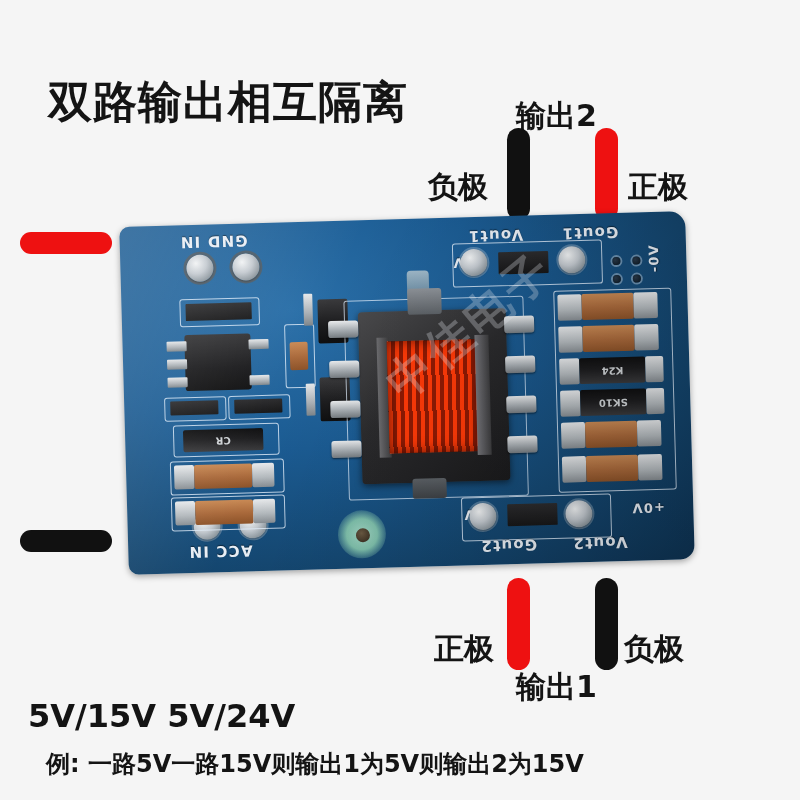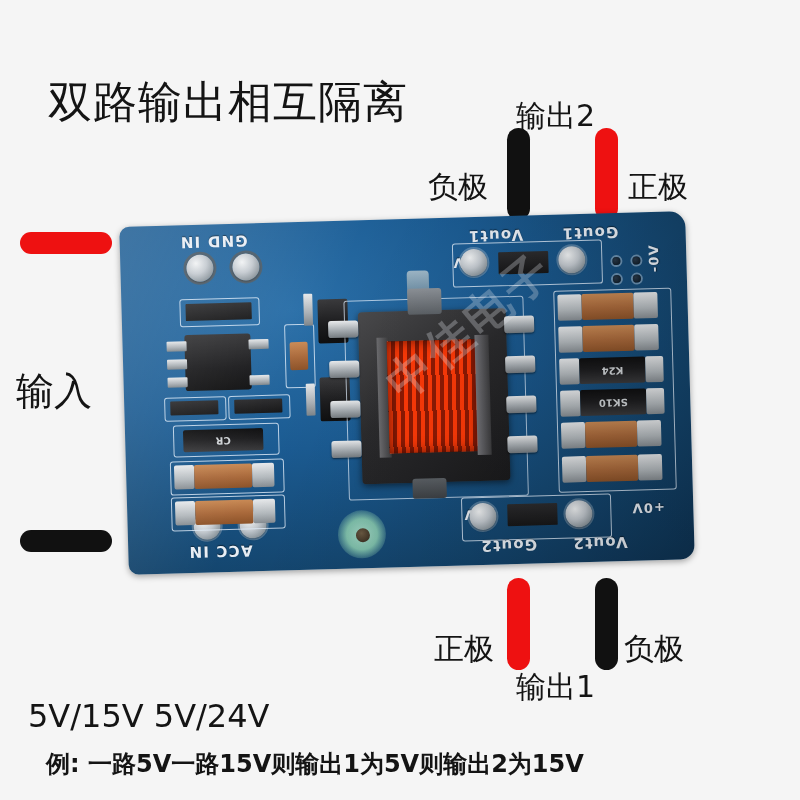--- a/index.html
+++ b/index.html
@@ -6,21 +6,21 @@
   body{
     width:800px;height:800px;
     background:#f4f4f4;
     font-family:"DejaVu Sans","Liberation Sans",sans-serif;
     overflow:hidden;
     position:relative;
   }
   #stage{position:absolute;left:0;top:0;width:800px;height:800px;background:#f5f5f5;}
 
   
-  .lbl{position:absolute;color:#141414;font-weight:400;white-space:nowrap;line-height:1;}
+  .lbl{position:absolute;color:#141414;font-weight:700;white-space:nowrap;line-height:1;}
   #title{left:48px;top:80px;font-size:44px;letter-spacing:1px;}
   #out2-title{left:516px;top:82px;font-size:30px;margin-top:19px;}
   #out2-neg{left:428px;top:172px;font-size:30px;}
   #out2-pos{left:628px;top:172px;font-size:30px;}
   #out1-title{left:516px;top:672px;font-size:30px;}
   #out1-pos{left:434px;top:634px;font-size:30px;}
   #out1-neg{left:624px;top:634px;font-size:30px;}
   #in-label{left:16px;top:372px;font-size:38px;}
   #spec{left:28px;top:700px;font-size:32px;letter-spacing:0px;}
   #example{left:46px;top:752px;font-size:24px;font-weight:700;}
@@ -120,21 +120,20 @@
   <div class="lbl" id="out2-pos">正极</div>
   <div class="bar v blk" id="bar-out2-neg"></div>
   <div class="bar v red" id="bar-out2-pos"></div>
 
   <div class="lbl" id="out1-title">输出1</div>
   <div class="lbl" id="out1-pos">正极</div>
   <div class="lbl" id="out1-neg">负极</div>
   <div class="bar v red" id="bar-out1-pos"></div>
   <div class="bar v blk" id="bar-out1-neg"></div>
 
-  <div class="lbl" id="in-label">输入</div>
   <div class="bar h red" id="bar-in-pos"></div>
   <div class="bar h blk" id="bar-in-neg"></div>
 
   <div id="pcb">
     <div id="pcb-body">
 
       <div class="silk" style="left:60px;top:8px;">GND IN</div>
       <div class="silk" style="left:60px;top:318px;">ACC IN</div>
       <div class="silk" style="left:348px;top:10px;">Vout1</div>
       <div class="silk" style="left:442px;top:10px;">Gout1</div>

